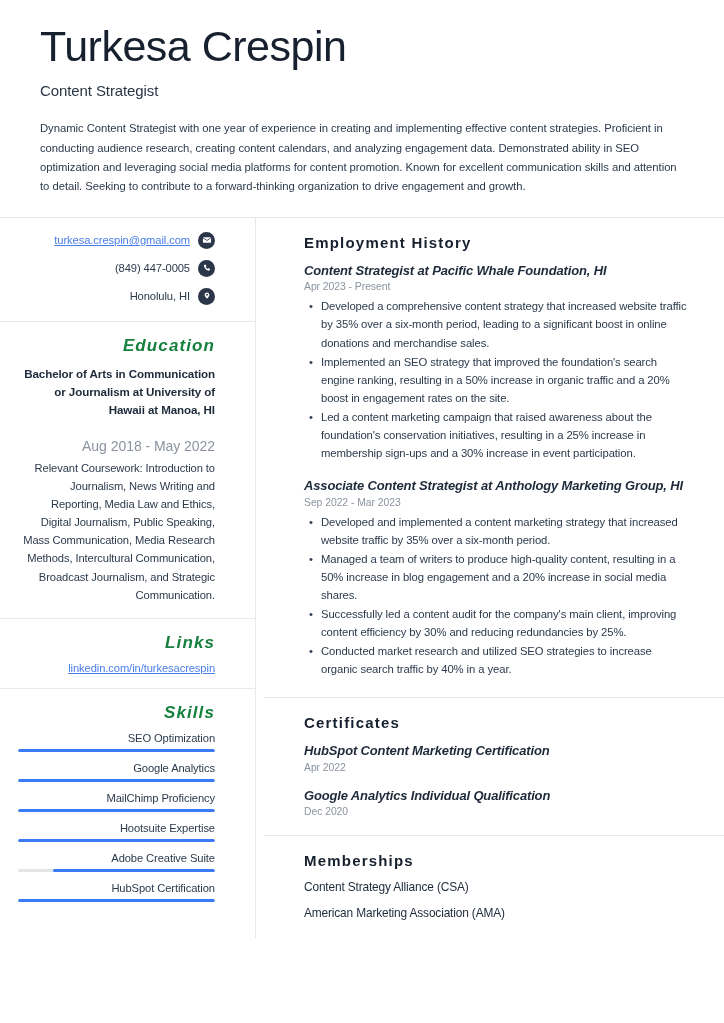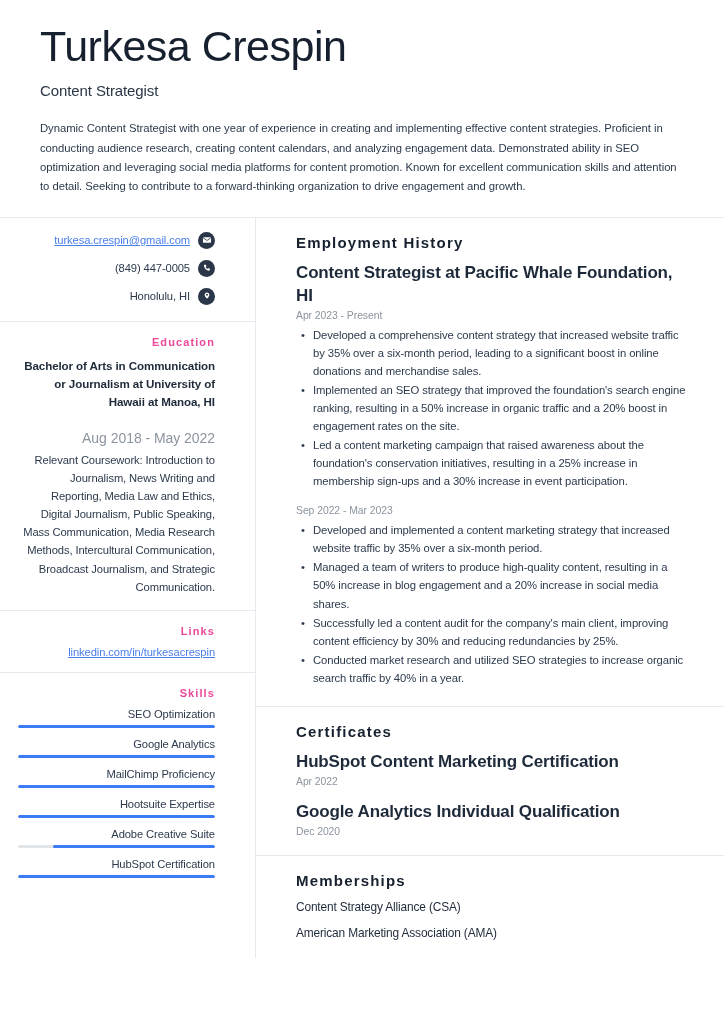--- a/index.html
+++ b/index.html
@@ -57,20 +57,21 @@
     height: 1px;
     background: #e6e9ed;
     width: 100%;
   }
 
   
   .body-cols {
     display: flex;
     align-items: stretch;
     width: 100%;
+    gap: 8px;
   }
 
   .col-left {
     width: 256px;
     flex: 0 0 256px;
     border-right: 1px solid #e6e9ed;
   }
 
   .col-right {
     flex: 1 1 auto;
@@ -117,25 +118,26 @@
     background: #2b3648;
     flex: 0 0 17px;
     display: flex;
     align-items: center;
     justify-content: center;
   }
   .cicon svg { display: block; }
 
   
   .side-head {
-    font-size: 11px;
+    font-size: 17px;
     font-weight: 700;
     letter-spacing: 1.1px;
-    color: #ec4899;
+    color: #15803d;
     margin-bottom: 9px;
+    font-style: italic;
   }
 
   .edu-degree {
     font-size: 11.6px;
     font-weight: 700;
     color: #1e2a3a;
     line-height: 1.58;
     letter-spacing: -0.1px;
   }
 
@@ -198,25 +200,26 @@
     font-weight: 700;
     letter-spacing: 1.2px;
     color: #17202e;
     margin-bottom: 11px;
   }
 
   .entry { margin-bottom: 15px; }
   .entry:last-child { margin-bottom: 0; }
 
   .entry-title {
-    font-size: 17px;
+    font-size: 13px;
     font-weight: 700;
     color: #1e2a3a;
     letter-spacing: -0.15px;
     line-height: 1.35;
+    font-style: italic;
   }
 
   .entry-date {
     font-size: 10.4px;
     color: #8b949f;
     margin-top: 2px;
     letter-spacing: -0.05px;
   }
 
   .bullets {
@@ -363,20 +366,21 @@
             <div class="entry">
               <div class="entry-title">Content Strategist at Pacific Whale Foundation, HI</div>
               <div class="entry-date">Apr 2023 - Present</div>
               <ul class="bullets">
                 <li>Developed a comprehensive content strategy that increased website traffic by 35% over a six-month period, leading to a significant boost in online donations and merchandise sales.</li>
                 <li>Implemented an SEO strategy that improved the foundation's search engine ranking, resulting in a 50% increase in organic traffic and a 20% boost in engagement rates on the site.</li>
                 <li>Led a content marketing campaign that raised awareness about the foundation's conservation initiatives, resulting in a 25% increase in membership sign-ups and a 30% increase in event participation.</li>
               </ul>
             </div>
             <div class="entry">
+              <div class="entry-title">Associate Content Strategist at Anthology Marketing Group, HI</div>
               <div class="entry-date">Sep 2022 - Mar 2023</div>
               <ul class="bullets">
                 <li>Developed and implemented a content marketing strategy that increased website traffic by 35% over a six-month period.</li>
                 <li>Managed a team of writers to produce high-quality content, resulting in a 50% increase in blog engagement and a 20% increase in social media shares.</li>
                 <li>Successfully led a content audit for the company's main client, improving content efficiency by 30% and reducing redundancies by 25%.</li>
                 <li>Conducted market research and utilized SEO strategies to increase organic search traffic by 40% in a year.</li>
               </ul>
             </div>
           </div>
       </div>

